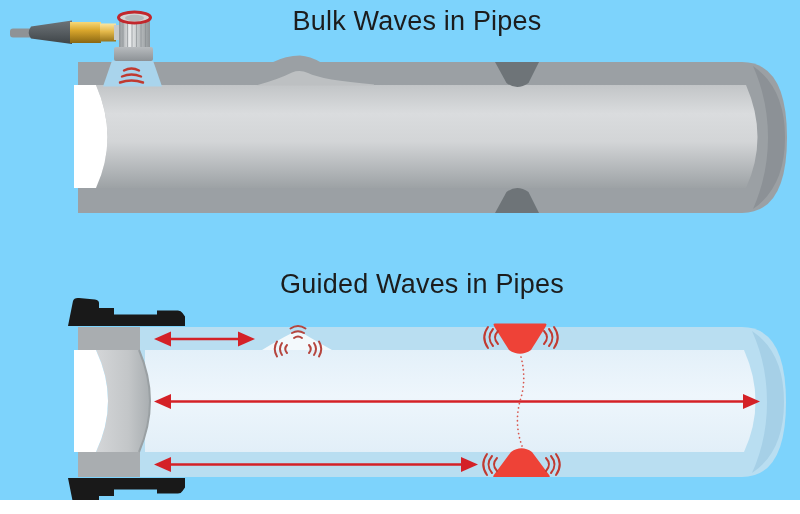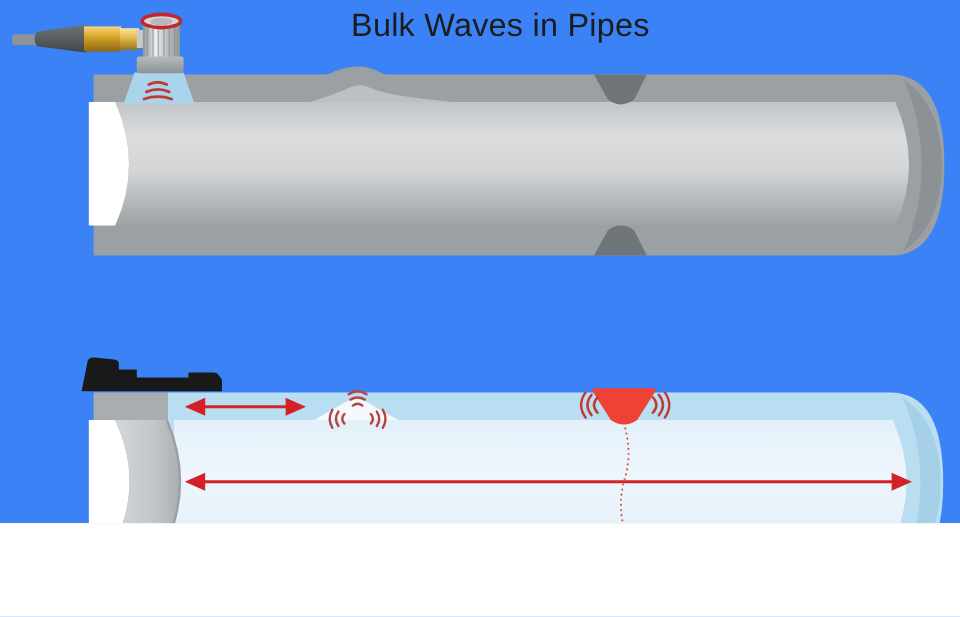--- a/index.html
+++ b/index.html
@@ -1,17 +1,17 @@
 <!DOCTYPE html>
 <html><head>
 <meta charset="utf-8">
 <style>
   html,body{margin:0;padding:0;background:#ffffff;}
   .stage{
-    position:relative;width:800px;height:436px;background:#3b82f6;
+    position:relative;width:800px;height:500px;background:#7dd3fc;
     font-family:"Liberation Sans", sans-serif;overflow:hidden;
   }
   .fig-title{
     position:absolute;transform:translateX(-50%);
     font-size:27px;line-height:1.1;color:#1c1c1c;white-space:nowrap;
     letter-spacing:.2px;
   }
   .fig-title.bulk{left:417px;top:7px;}
   .fig-title.guided{left:422px;top:270px;}
   svg{position:absolute;left:0;top:0;}
@@ -183,13 +183,14 @@
           <path d="M487,454 Q479.5,464.5 487,475" stroke="#c13a31"></path>
           <path d="M546,458 Q552,464.5 546,471" stroke="#c13a31"></path>
           <path d="M551,456 Q558,464.5 551,473" stroke="#c13a31"></path>
           <path d="M556,454 Q563.5,464.5 556,475" stroke="#c13a31"></path>
         </g>
       </g>
     </g>
   </svg>
 
   <div class="fig-title bulk">Bulk Waves in Pipes</div>
+  <div class="fig-title guided">Guided Waves in Pipes</div>
 </div>
 
 </body></html>

